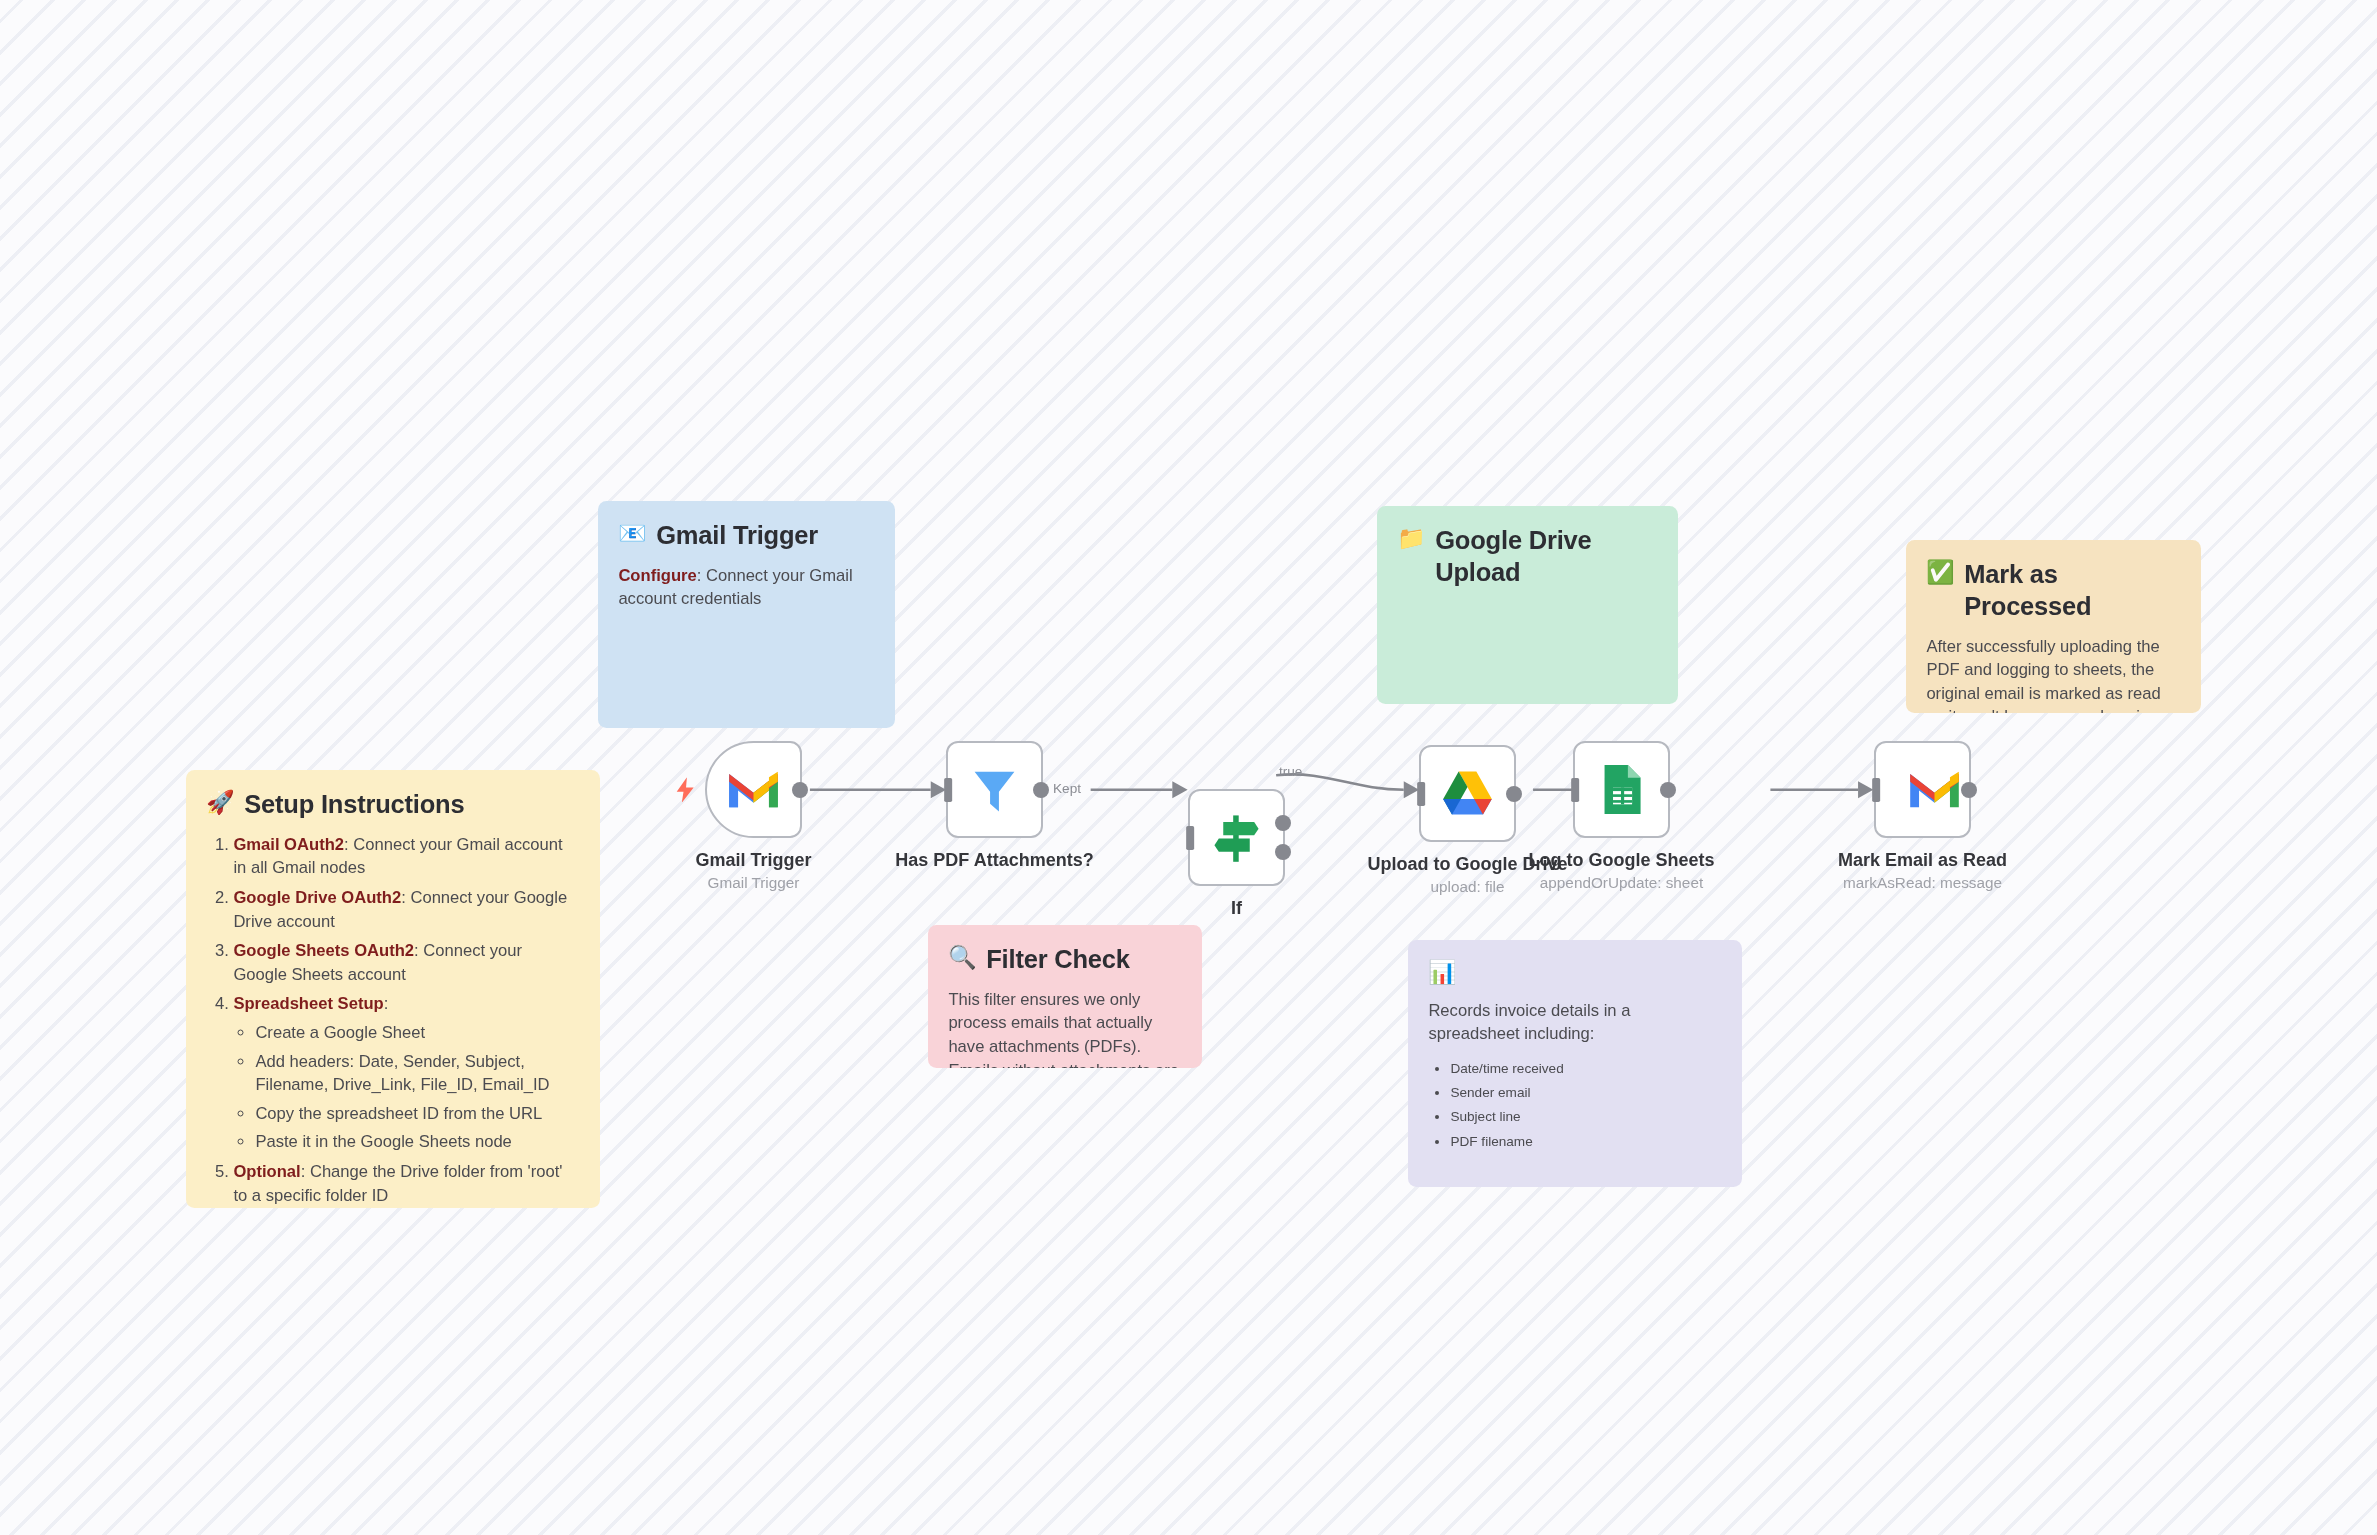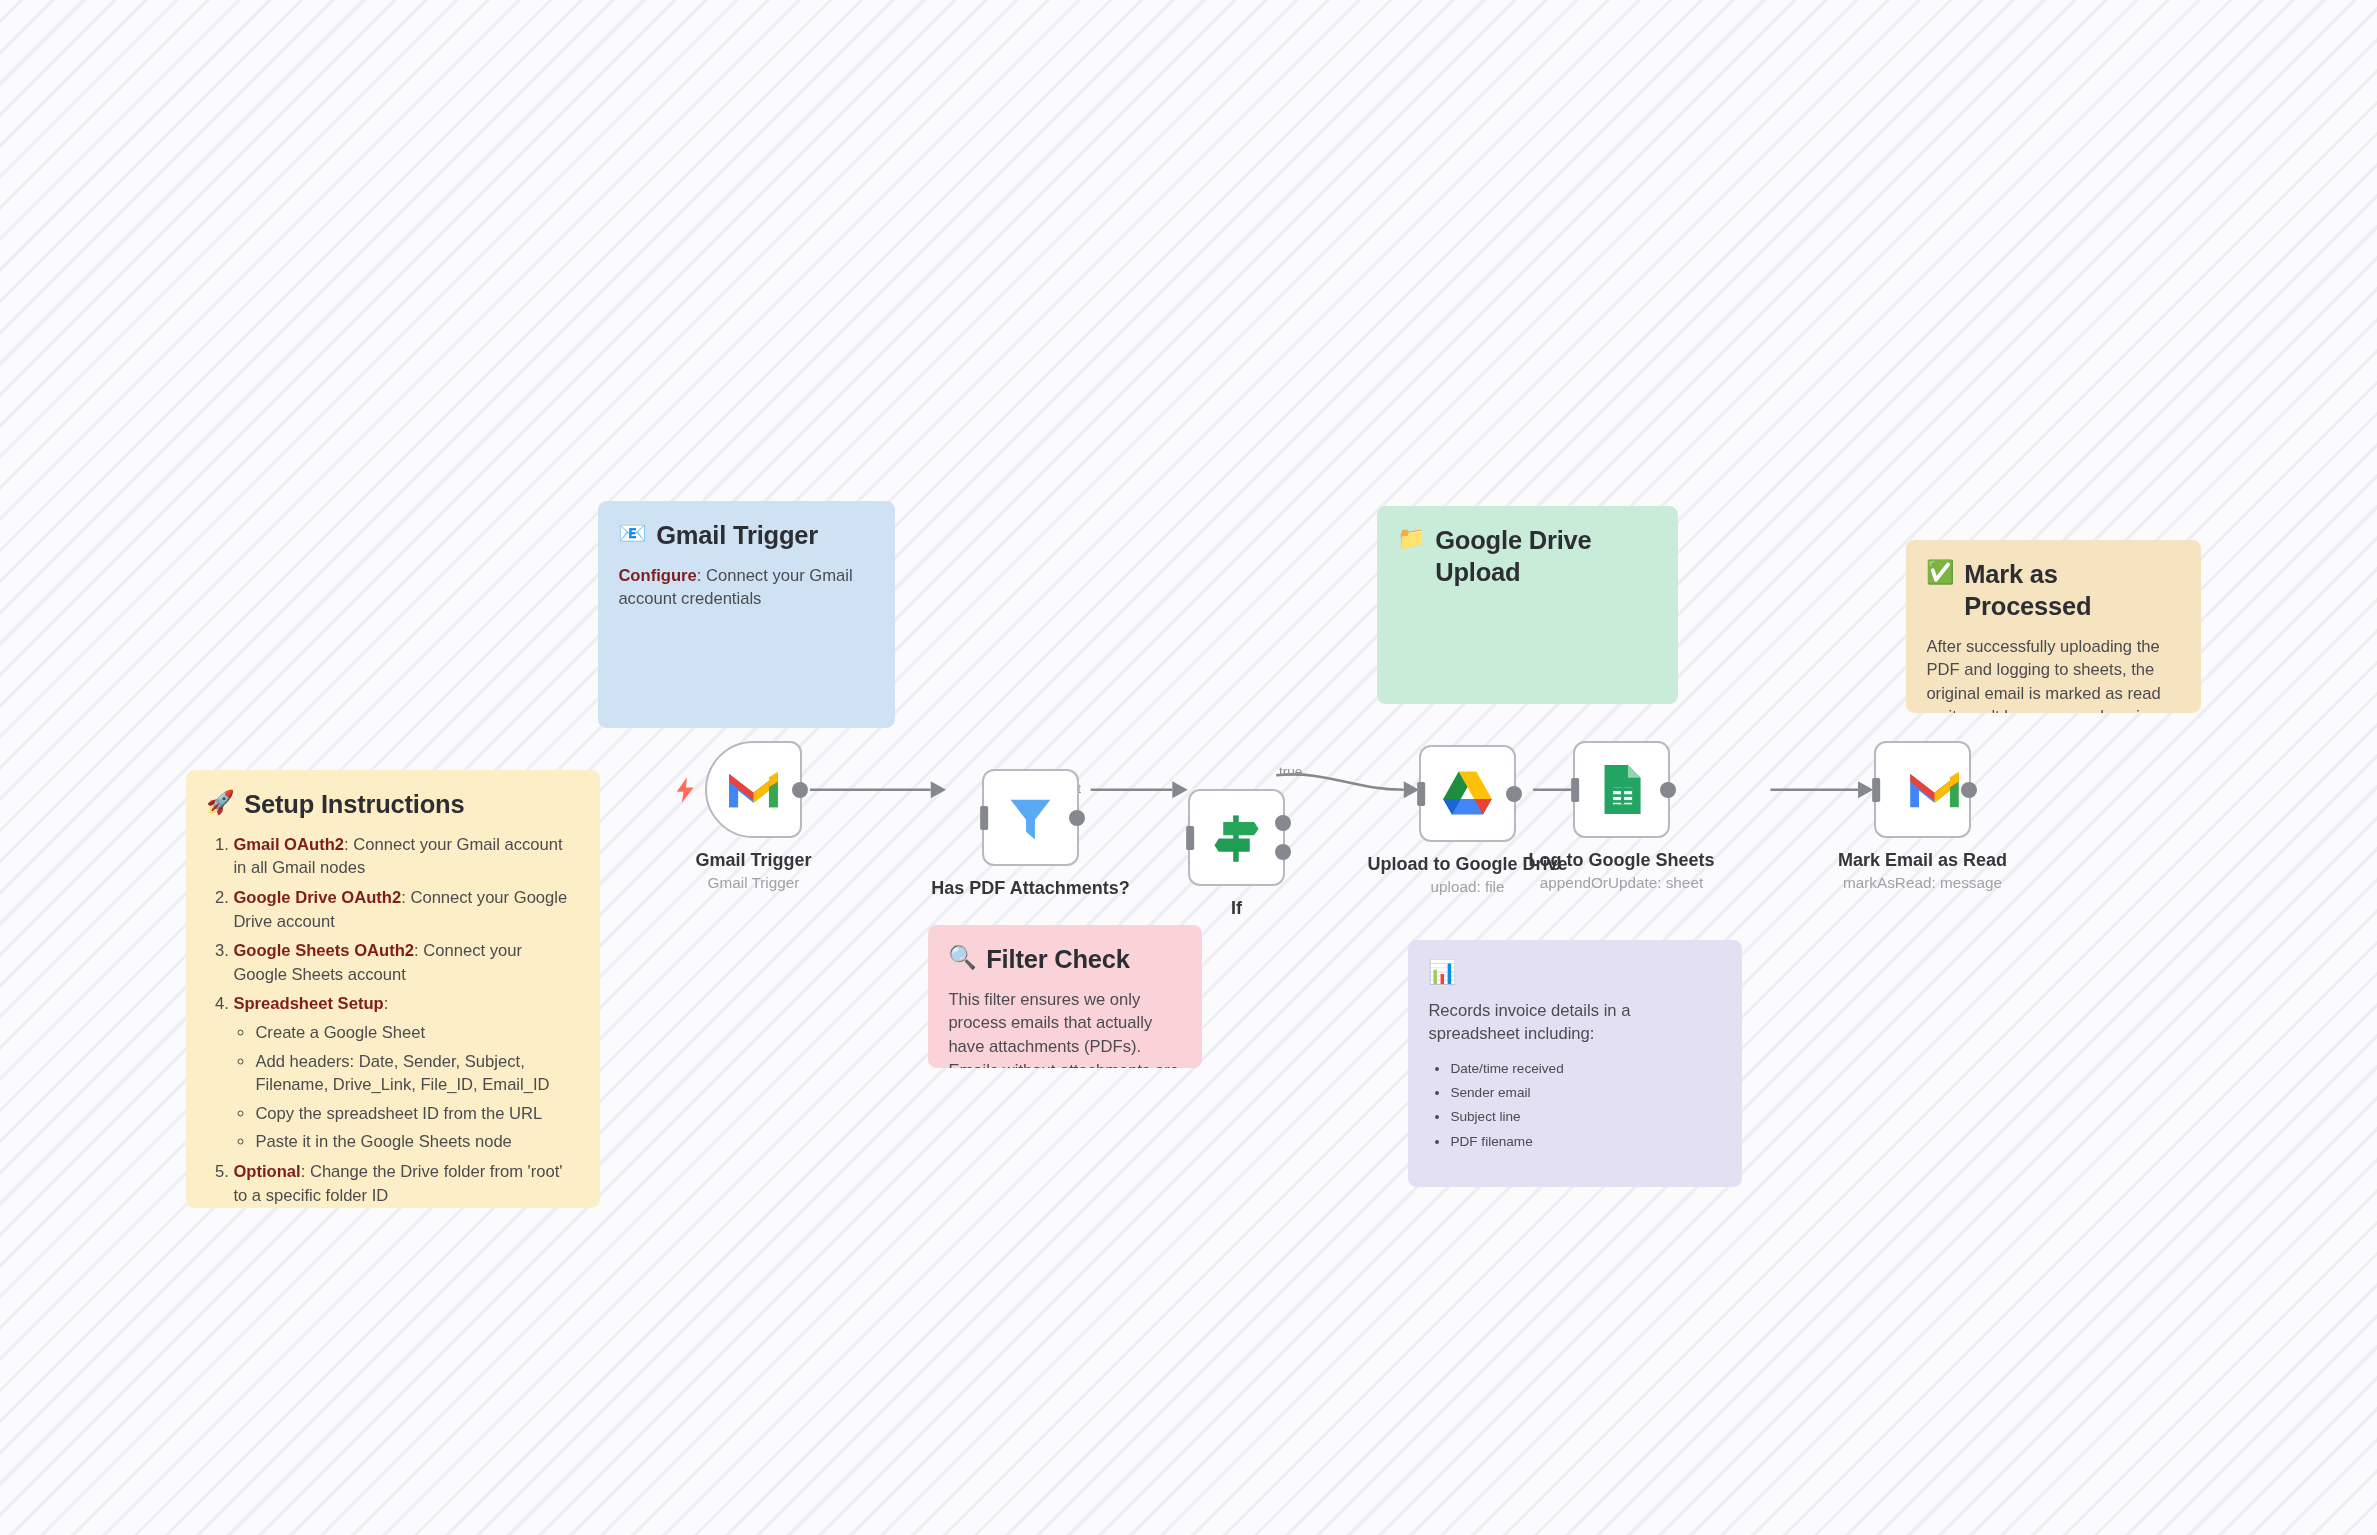--- a/index.html
+++ b/index.html
@@ -299,21 +299,21 @@
       <path d="M38,7 L46,2 L46,11 L38,16 Z" fill="#fbbc04"></path>
       <path d="M24,21 L38,10 L38,19 L24,30 Z" fill="#fbbc04"></path>
     </svg>
     <span class="port out-a"></span>
     <div class="node-caption">
       <div class="title">Gmail Trigger</div>
       <div class="subtitle">Gmail Trigger</div>
     </div>
   </div>
 
-  <div class="node" style="left:982px; top:741px;margin-top:28px;">
+  <div class="node" style="left:946px; top:741px;">
     <span class="port-in"></span>
     <svg class="glyph" viewBox="0 0 48 48">
       <polygon points="6,8 42,8 28,26 28,44 20,37 20,26" fill="#5aa9f5"></polygon>
     </svg>
     <span class="port out-a"></span>
     <div class="node-caption">
       <div class="title">Has PDF Attachments?</div>
       <div class="subtitle"></div>
     </div>
   </div>

